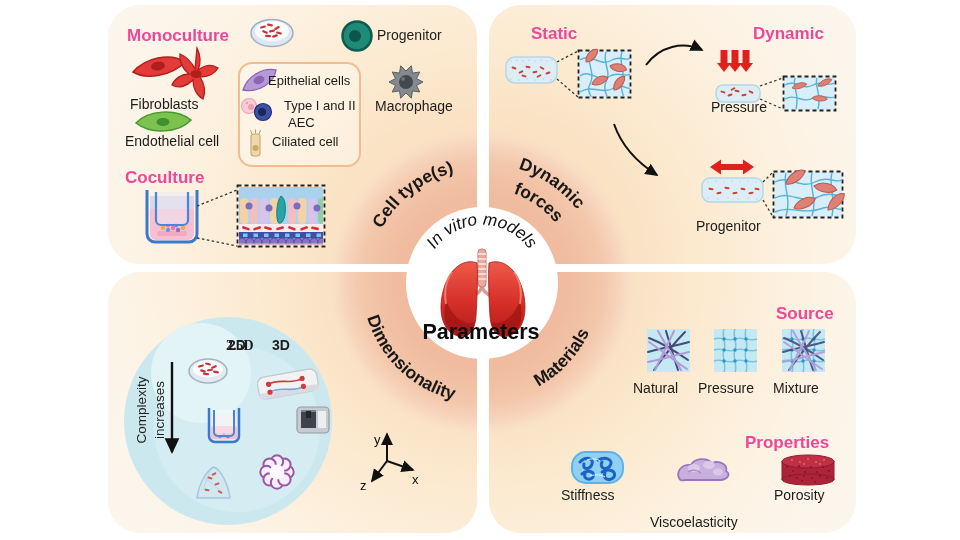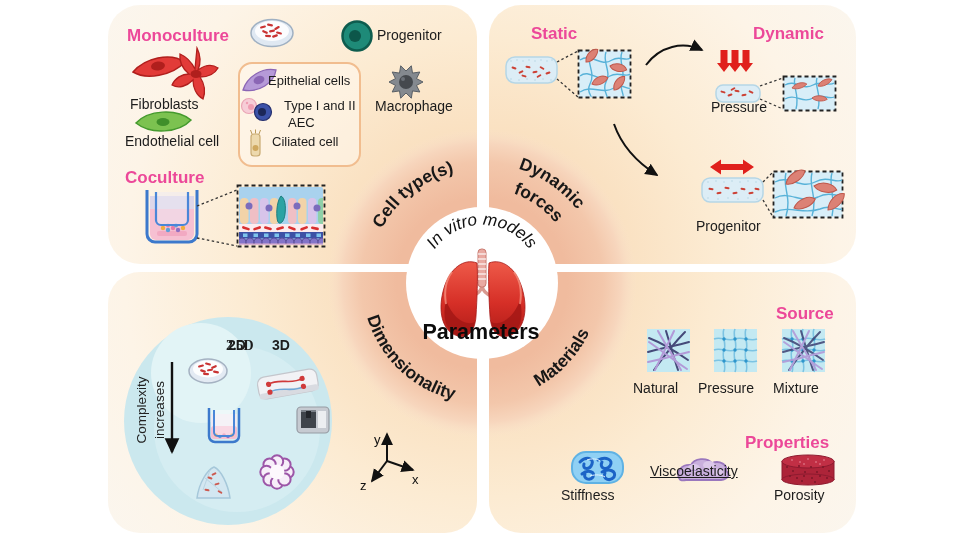--- a/index.html
+++ b/index.html
@@ -557,14 +557,14 @@
   <span>Complexity</span><br>
   <span>increases</span>
 </div>
 
 <div class="hd" style="left:776px;top:305px;">Source</div>
 <div class="lbl" style="left:633px;top:381px;text-align:center;">Natural</div>
 <div class="lbl" style="left:698px;top:381px;">Pressure</div>
 <div class="lbl" style="left:773px;top:381px;">Mixture</div>
 <div class="hd" style="left:745px;top:434px;">Properties</div>
 <div class="lbl" style="left:561px;top:488px;">Stiffness</div>
-<div class="lbl" style="left:650px;top:464px;text-decoration:underline;">Viscoelasticity</div>
+<div class="lbl" style="left:650px;top:515px;">Viscoelasticity</div>
 <div class="lbl" style="left:774px;top:488px;">Porosity</div>
 
 </body></html>

